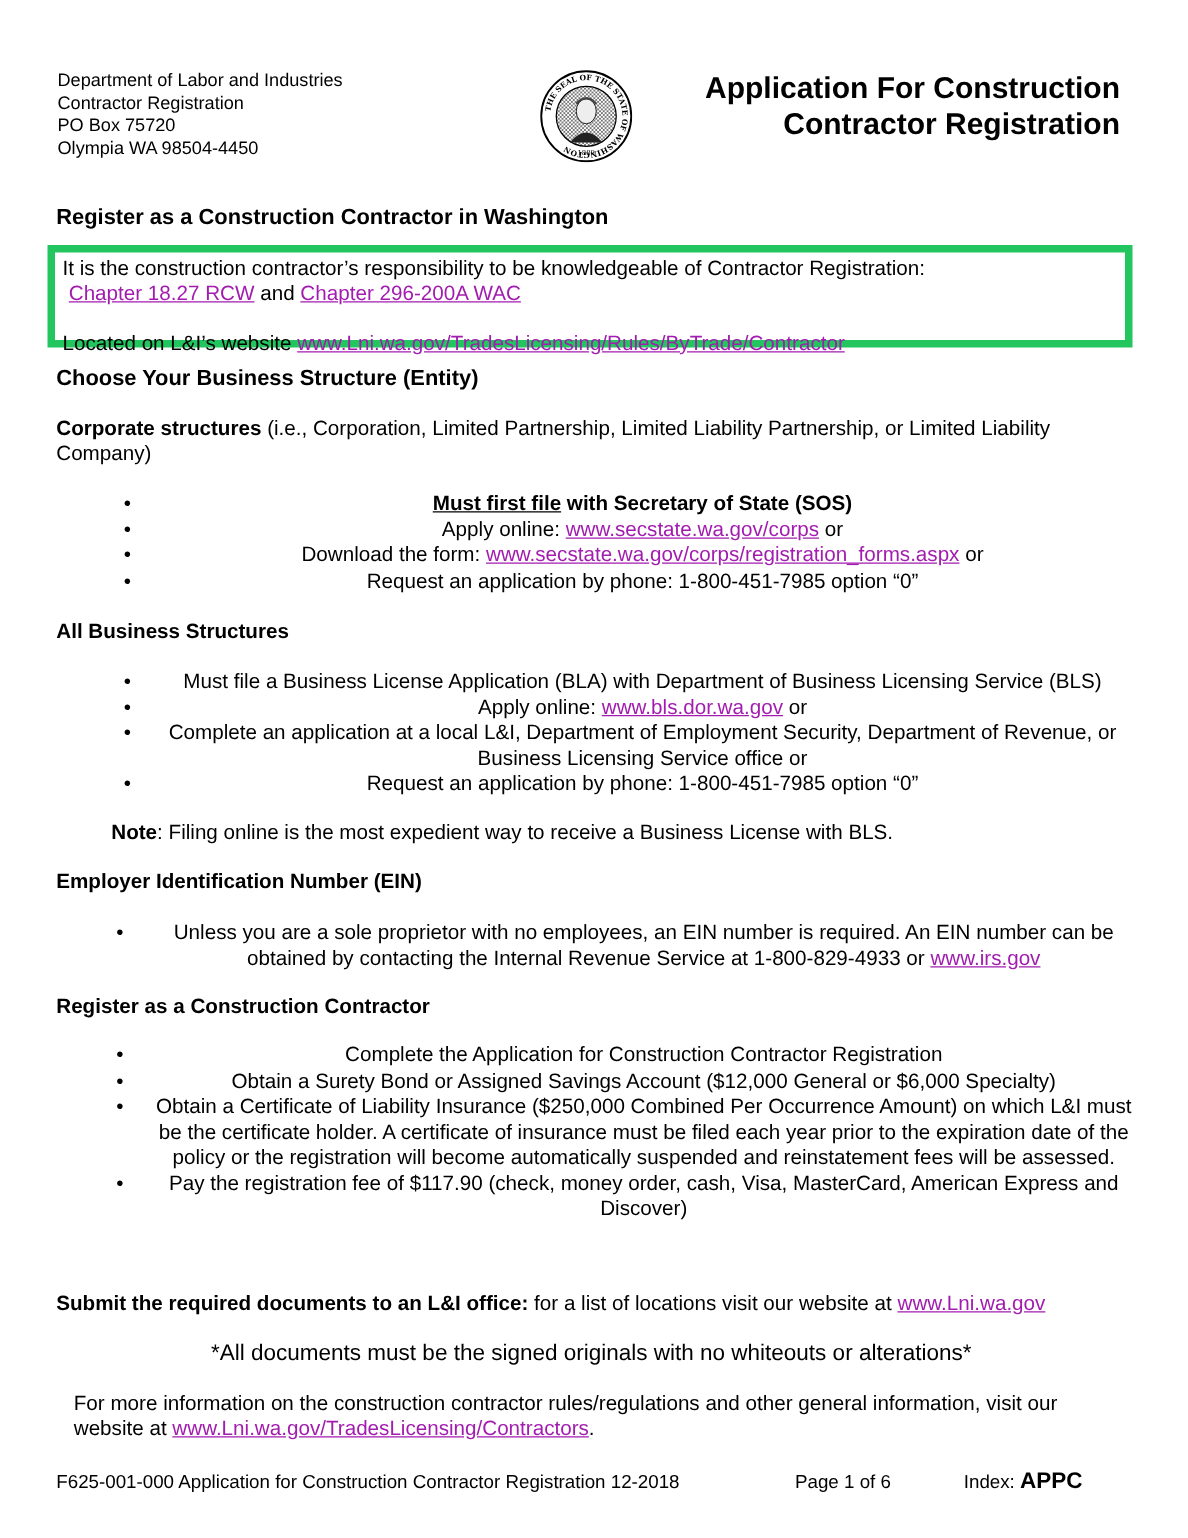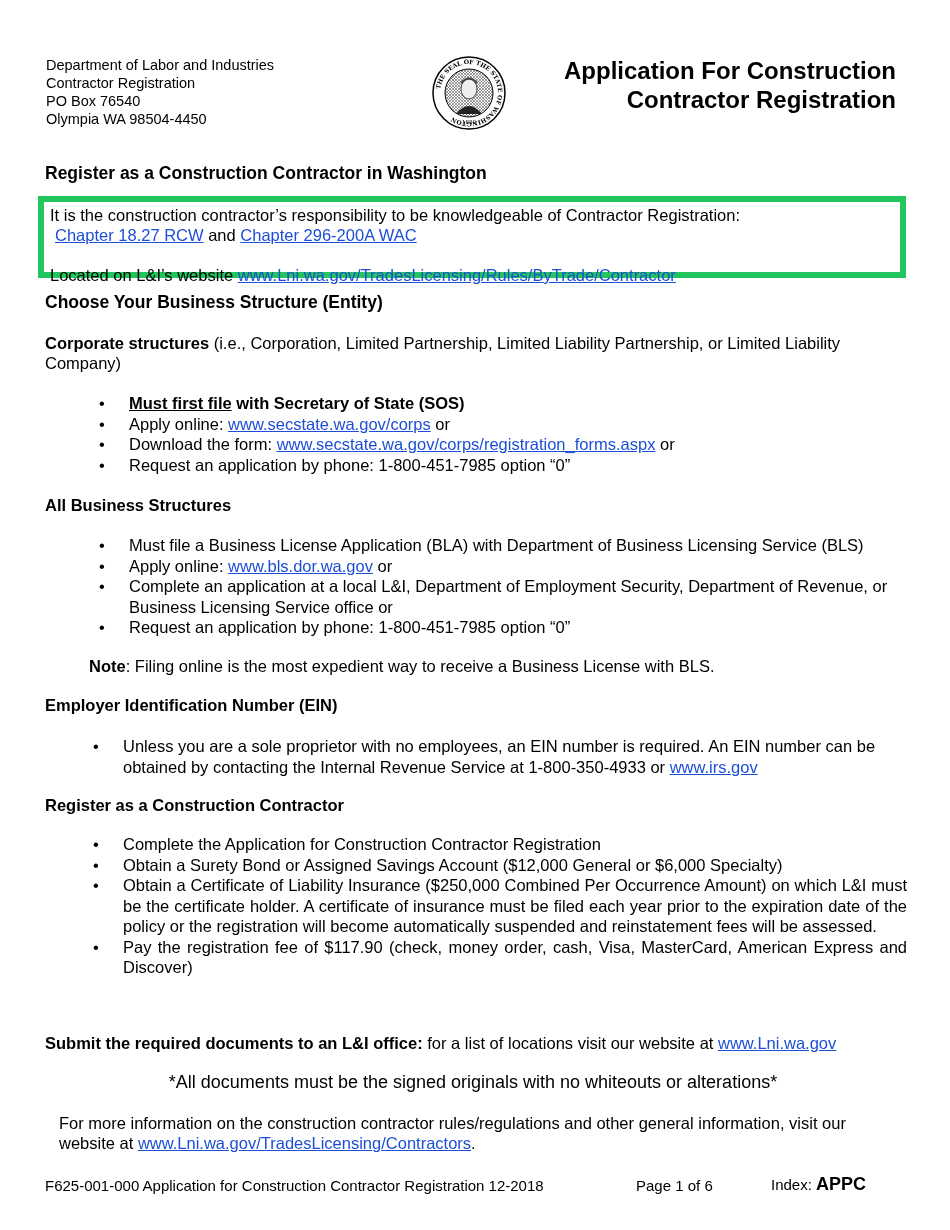--- a/index.html
+++ b/index.html
@@ -1,39 +1,39 @@
 <!DOCTYPE html>
 <html><head>
 <meta charset="utf-8">
 <style>
   html, body { margin:0; padding:0; background:#fff; }
   body { width:950px; height:1230px; position:relative; font-family:"Liberation Sans", sans-serif; color:#000; font-size:16.5px; }
   .abs { position:absolute; }
-  a, .link { color:#1d4ed8; text-decoration:underline; }
+  a, .link { color:#a21caf; text-decoration:underline; }
   .addr { left:46px; top:56px; font-size:14.5px; line-height:18px; }
   .seal { left:432px; top:56px; width:74px; height:74px; }
   .title { right:54px; top:56px; text-align:right; font-weight:bold; font-size:24px; line-height:29px; }
   .h1 { left:45px; top:163px; font-weight:bold; font-size:17.5px; }
   .box { left:38px; top:196px; width:868px; height:82px; border:6px solid #22c55e; box-sizing:border-box; padding:3px 6px; line-height:20px; }
   .h2 { left:45px; top:292px; font-weight:bold; font-size:17.5px; }
   .para { left:45px; width:860px; line-height:20px; }
   .bold { font-weight:bold; }
   ul.bl { position:absolute; margin:0; padding:0; list-style:none; }
-  ul.bl li { position:relative; padding-left:30px; line-height:20.5px; }
+  ul.bl li { position:relative; padding-left:30px; line-height:20.5px;text-align:center; }
   ul.bl li::before { content:"•"; position:absolute; left:0; top:0; }
   .center { left:0; width:946px; text-align:center; }
   .footer { top:1177px; font-size:15px; }
 </style>
 </head>
 <body>
 
 <div class="abs addr">
   <div>Department of Labor and Industries</div>
   <div>Contractor Registration</div>
-  <div>PO Box 76540</div>
+  <div>PO Box 75720</div>
   <div>Olympia WA 98504-4450</div>
 </div>
 
 <svg class="abs seal" viewBox="0 0 74 74">
   <defs>
     <pattern id="hatch" width="3" height="3" patternUnits="userSpaceOnUse">
       <rect width="3" height="3" fill="#fff"></rect>
       <path d="M0 0L3 3M3 0L0 3" stroke="#555" stroke-width="0.6"></path>
     </pattern>
     <path id="sealarc" d="M37 37 m-29 0 a29 29 0 1 1 58 0 a29 29 0 1 1 -58 0"></path>
@@ -92,21 +92,21 @@
   <li>Request an application by phone: 1-800-451-7985 option “0”</li>
 </ul>
 
 <div class="abs para" style="top:656px;margin-left:44px;">
   <span class="bold">Note</span><span>: Filing online is the most expedient way to receive a Business License with BLS.</span>
 </div>
 
 <div class="abs para bold" style="top:695px;">Employer Identification Number (EIN)</div>
 
 <ul class="bl" style="left:93px; top:736px; width:814px;">
-  <li><span>Unless you are a sole proprietor with no employees, an EIN number is required. An EIN number can be obtained by contacting the Internal Revenue Service at 1-800-350-4933 or </span><a>www.irs.gov</a></li>
+  <li><span>Unless you are a sole proprietor with no employees, an EIN number is required. An EIN number can be obtained by contacting the Internal Revenue Service at 1-800-829-4933 or </span><a>www.irs.gov</a></li>
 </ul>
 
 <div class="abs para bold" style="top:795px;">Register as a Construction Contractor</div>
 
 <ul class="bl" style="left:93px; top:834px; width:814px; text-align:justify;">
   <li>Complete the Application for Construction Contractor Registration</li>
   <li>Obtain a Surety Bond or Assigned Savings Account ($12,000 General or $6,000 Specialty)</li>
   <li>Obtain a Certificate of Liability Insurance ($250,000 Combined Per Occurrence Amount) on which L&amp;I must be the certificate holder. A certificate of insurance must be filed each year prior to the expiration date of the policy or the registration will become automatically suspended and reinstatement fees will be assessed.</li>
   <li>Pay the registration fee of $117.90 (check, money order, cash, Visa, MasterCard, American Express and Discover)</li>
 </ul>

